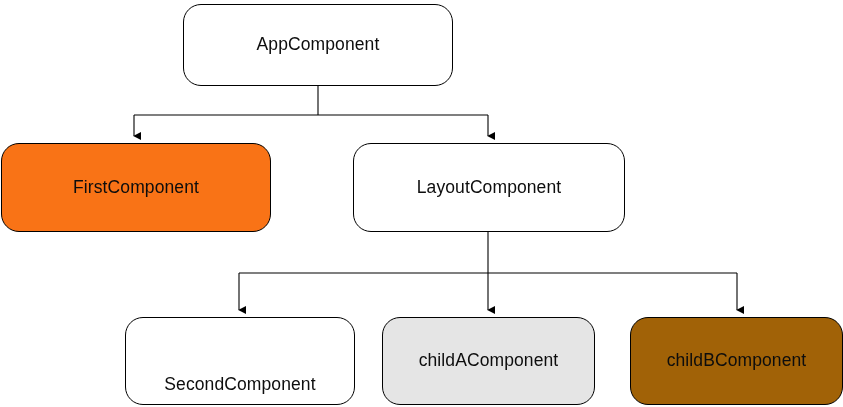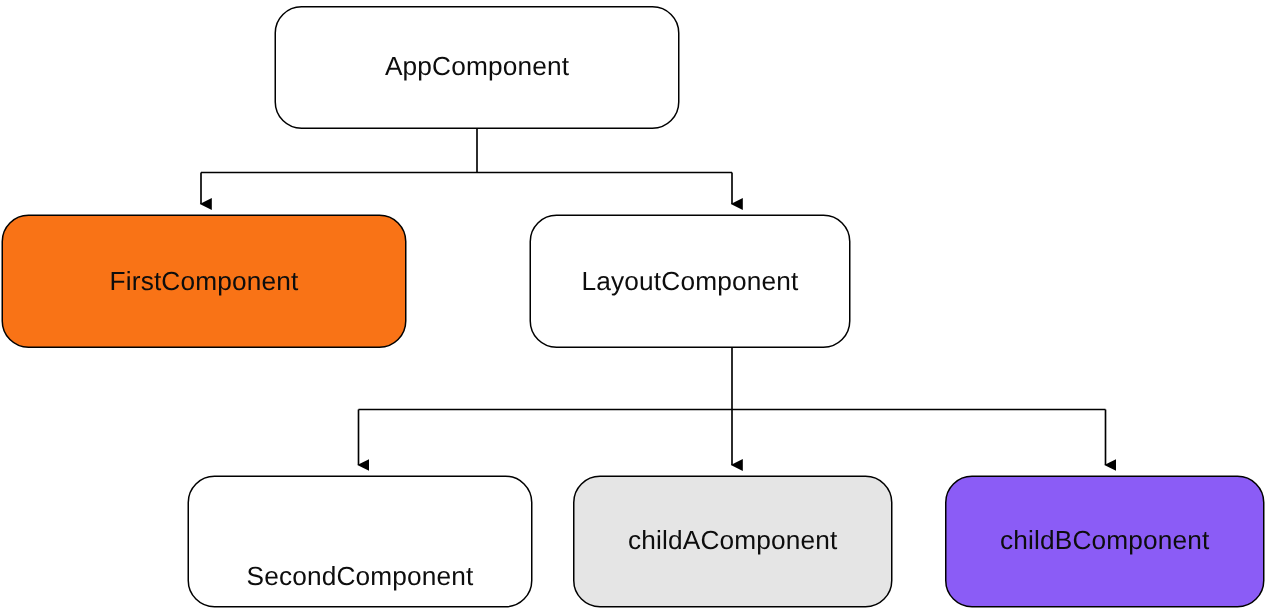--- a/index.html
+++ b/index.html
@@ -78,29 +78,29 @@
   </svg>
 
   <div class="node-box" style="left: 183px; top: 4px; width: 270px; height: 82px; background: rgb(255, 255, 255); border-color: rgb(0, 0, 0);">
     <span class="node-label" style="color: rgb(13, 13, 13);">AppComponent</span>
   </div>
 
   <div class="node-box" style="left: 1px; top: 143px; width: 270px; height: 89px; background: #f97316; border-color: rgb(0, 0, 0);">
     <span class="node-label" style="color: rgb(13, 13, 13);">FirstComponent</span>
   </div>
 
-  <div class="node-box" style="left: 353px; top: 143px; width: 214px; height: 89px; background: rgb(255, 255, 255); border-color: rgb(0, 0, 0);">
+  <div class="node-box" style="left: 353px; top: 143px; width: 272px; height: 89px; background: rgb(255, 255, 255); border-color: rgb(0, 0, 0);">
     <span class="node-label" style="color: rgb(13, 13, 13);">LayoutComponent</span>
   </div>
 
   <div class="node-box" style="left: 125px; top: 317px; width: 230px; height: 88px; background: rgb(255, 255, 255); border-color: rgb(0, 0, 0);">
     <span class="node-label" style="color: rgb(13, 13, 13); margin-top: 48px;">SecondComponent</span>
   </div>
 
   <div class="node-box" style="left: 382px; top: 317px; width: 213px; height: 88px; background: #e5e5e5; border-color: rgb(0, 0, 0);">
     <span class="node-label" style="color: rgb(13, 13, 13);">childAComponent</span>
   </div>
 
-  <div class="node-box" style="left: 630px; top: 317px; width: 213px; height: 88px; background: #8b5cf6; border-color: rgb(0, 0, 0);">
+  <div class="node-box" style="left: 630px; top: 317px; width: 213px; height: 88px; background: #a16207; border-color: rgb(0, 0, 0);">
     <span class="node-label" style="color: rgb(13, 13, 13);">childBComponent</span>
   </div>
 
 </div>
 
 </body></html>

